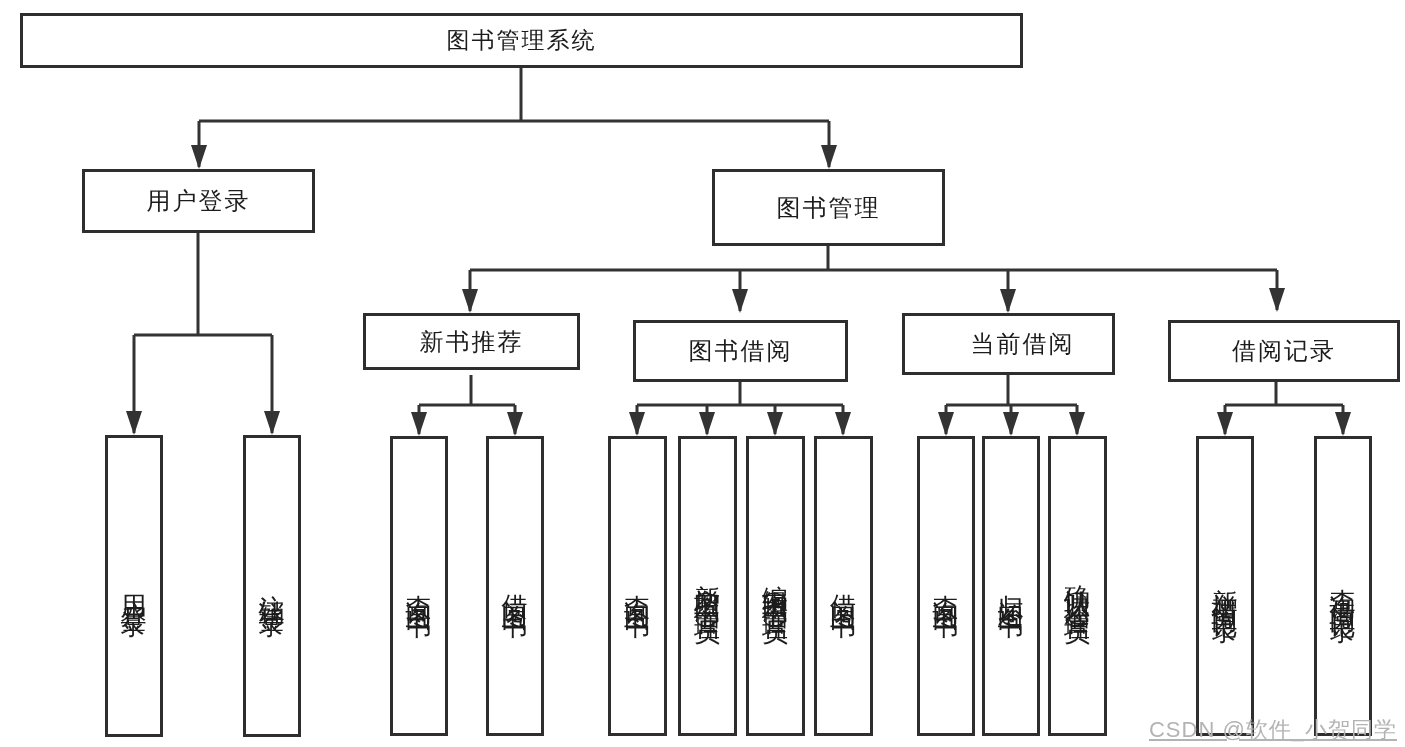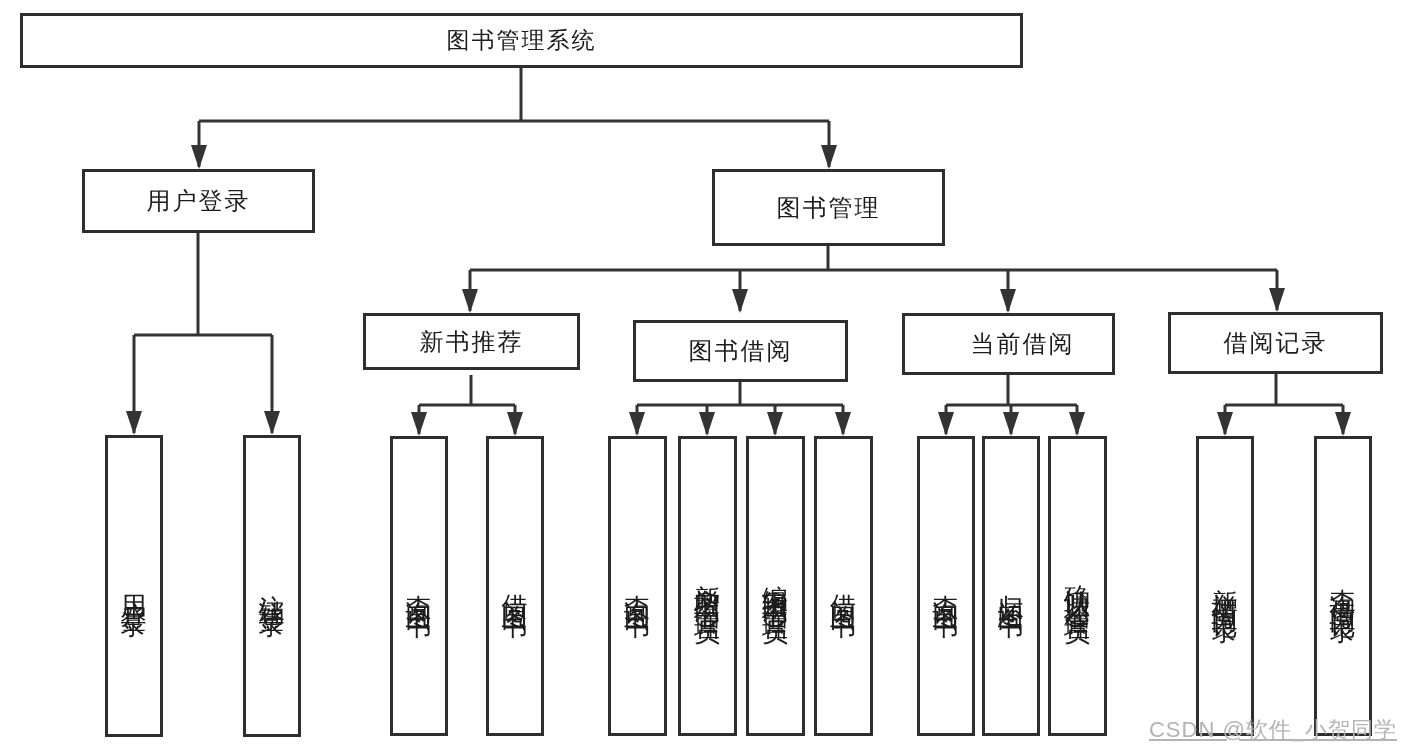--- a/index.html
+++ b/index.html
@@ -15,21 +15,21 @@
     display:flex; align-items:center; justify-content:center;
     color:#1c1c1c; z-index:2;
   }
   .h-node { font-size:24px; letter-spacing:2px; white-space:nowrap; }
   #node-root { left:20px; top:13px; width:1003px; height:55px; font-size:23px; }
   #node-user-login   { left:82px;  top:169px; width:233px; height:64px; }
   #node-book-mgmt    { left:712px; top:169px; width:233px; height:77px; }
   #node-new-book-rec   { left:363px;  top:313px; width:217px; height:57px; }
   #node-book-borrow    { left:633px;  top:320px; width:215px; height:62px; }
   #node-current-borrow { left:902px;  top:313px; width:213px; height:62px;padding-left:28px; }
-  #node-borrow-records { left:1168px; top:312px; width:215px; height:62px; }
+  #node-borrow-records { left:1168px; top:320px; width:232px; height:62px; }
   .v-node { top:436px; height:300px; width:58px; }
   .v-node span {
     writing-mode:vertical-rl; text-orientation:mixed;
     font-size:26px; line-height:1; letter-spacing:6px;
   }
   .v-node.long span { letter-spacing:5px; }
   #node-ul-login  { left:105px; top:435px; height:302px; }
   #node-ul-logout { left:243px; top:435px; height:302px; }
   #node-nb-query  { left:390px; }
   #node-nb-borrow { left:486px; }

